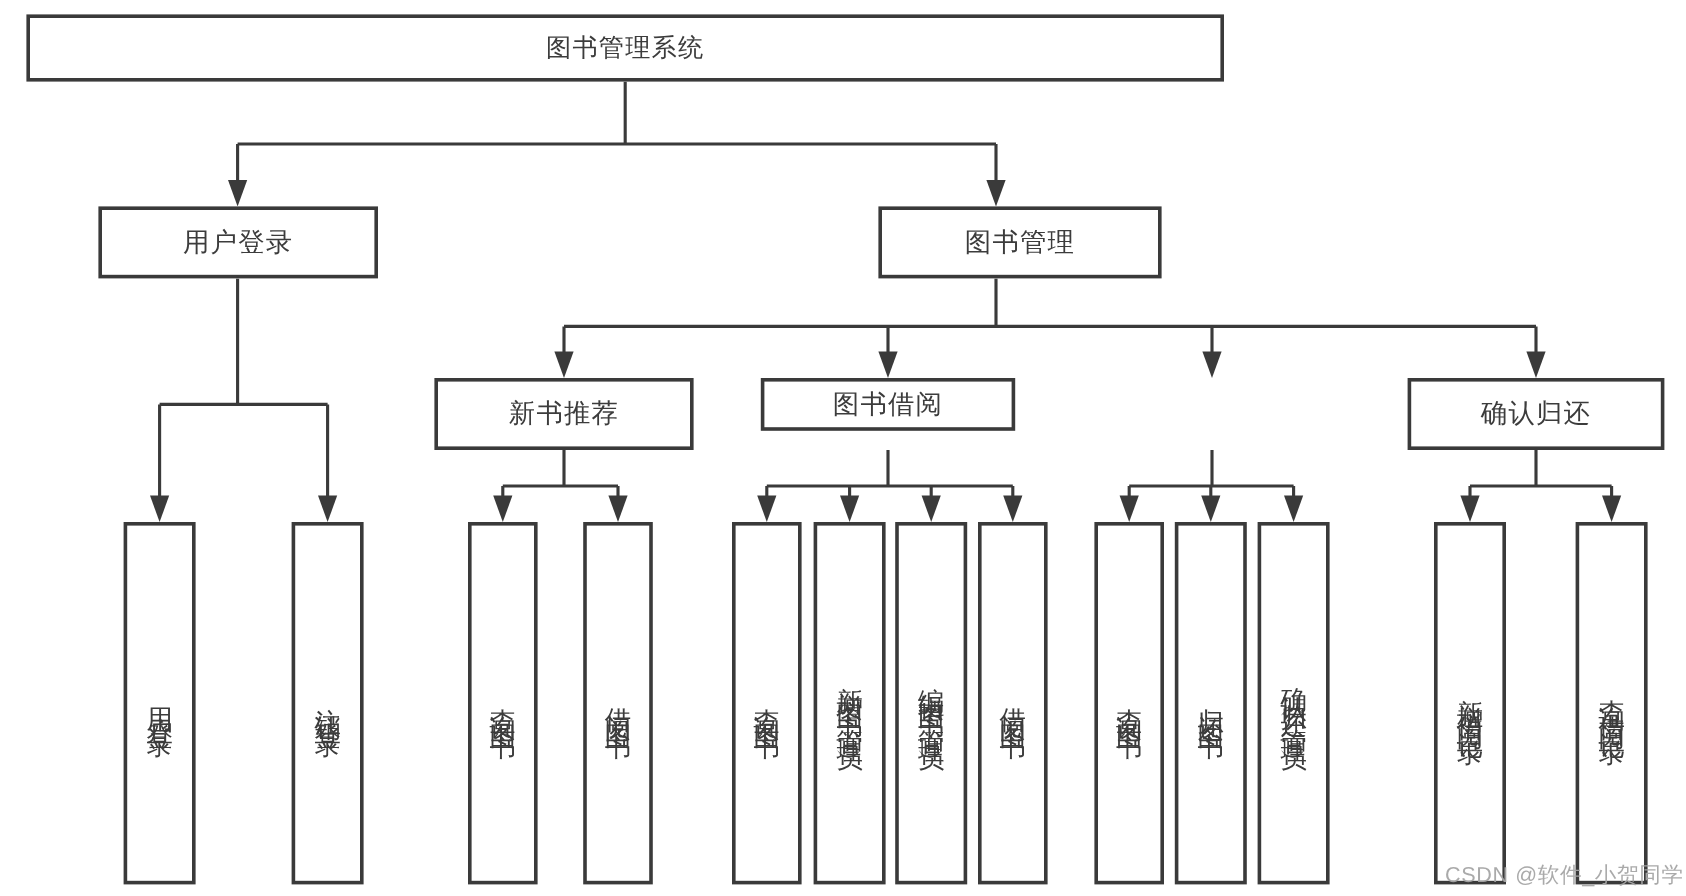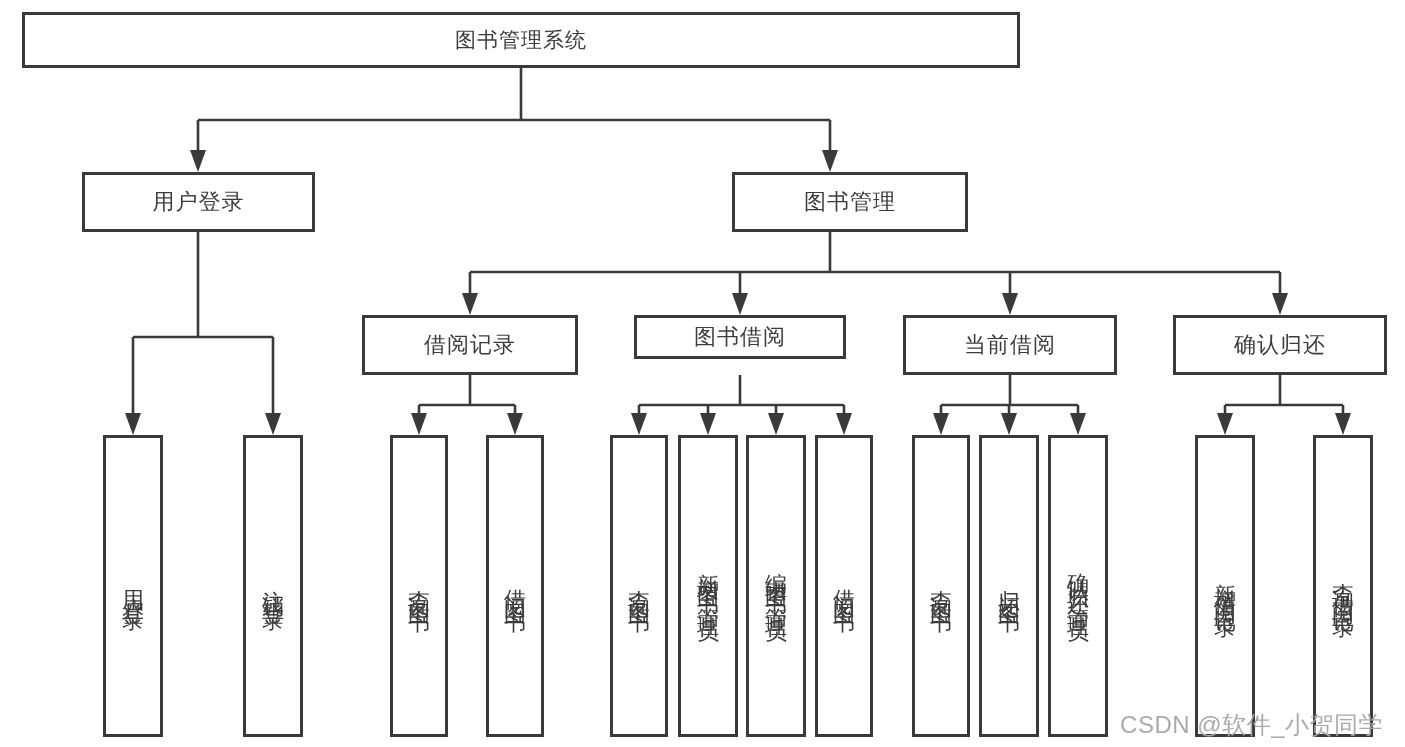--- a/index.html
+++ b/index.html
@@ -31,23 +31,23 @@
   .root-box .hlabel { font-size: 21px; }
   .leaf {
     writing-mode: vertical-rl;
     font-size: 22px;
     letter-spacing: 7px;
     line-height: 1.0;
   }
   .leaf span { display: inline-block; }
   .watermark {
     position: absolute;
-    right: 22px;
+    right: 2px;
     bottom: 6px;
-    font-size: 24px;
+    font-size: 18px;
     letter-spacing: 0.5px;
     color: rgba(165,165,165,0.95);
     z-index: 5;
     white-space: nowrap;
   }
 </style>
 </head>
 <body>
 
 <div id="stage">
@@ -89,27 +89,24 @@
   </div>
 
   <div class="box" style="left:82px; top:172px; width:233px; height:60px;">
     <span class="hlabel">用户登录</span>
   </div>
   <div class="box" style="left:712px; top:172px; width:236px; height:60px;margin-left:20px;">
     <span class="hlabel">图书管理</span>
   </div>
 
   <div class="box" style="left:362px; top:315px; width:216px; height:60px;">
-    <span class="hlabel">借阅记录</span>
+    <span class="hlabel">新书推荐</span>
   </div>
   <div class="box" style="left:634px; top:315px; width:212px; height:44px;">
     <span class="hlabel">图书借阅</span>
-  </div>
-  <div class="box" style="left:903px; top:315px; width:214px; height:60px;">
-    <span class="hlabel">当前借阅</span>
   </div>
   <div class="box" style="left:1173px; top:315px; width:214px; height:60px;">
     <span class="hlabel">确认归还</span>
   </div>
 
   <div class="box leaf" style="left:103px; top:435px; width:60px; height:302px;">
     <span>用户登录</span>
   </div>
   <div class="box leaf" style="left:243px; top:435px; width:60px; height:302px;">
     <span>注销登录</span>

